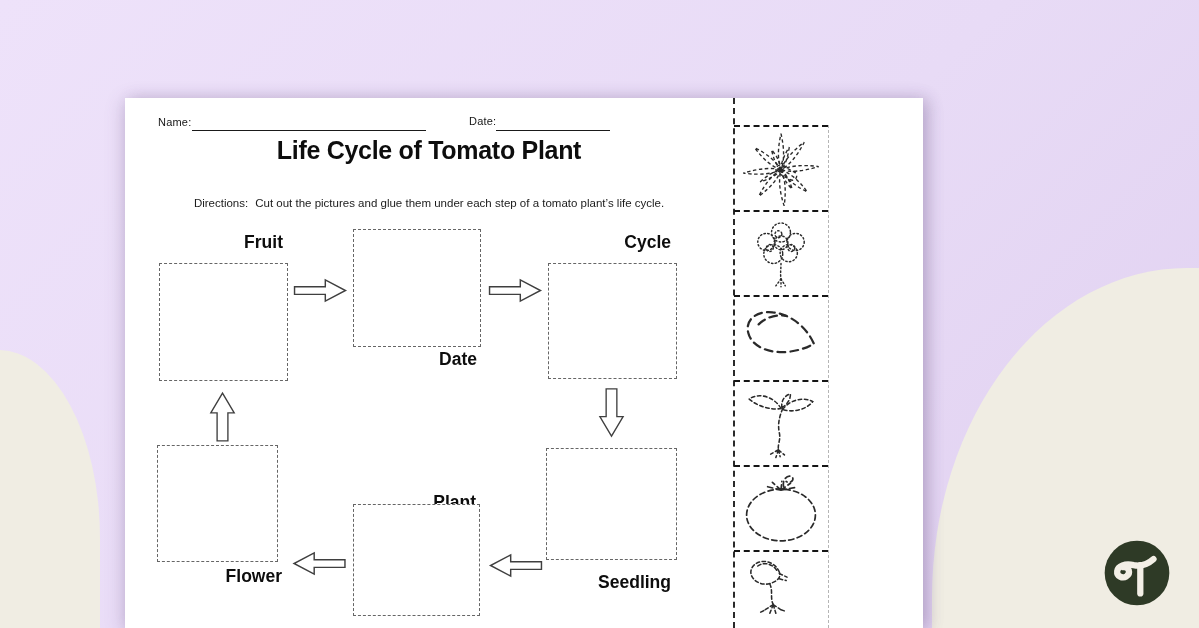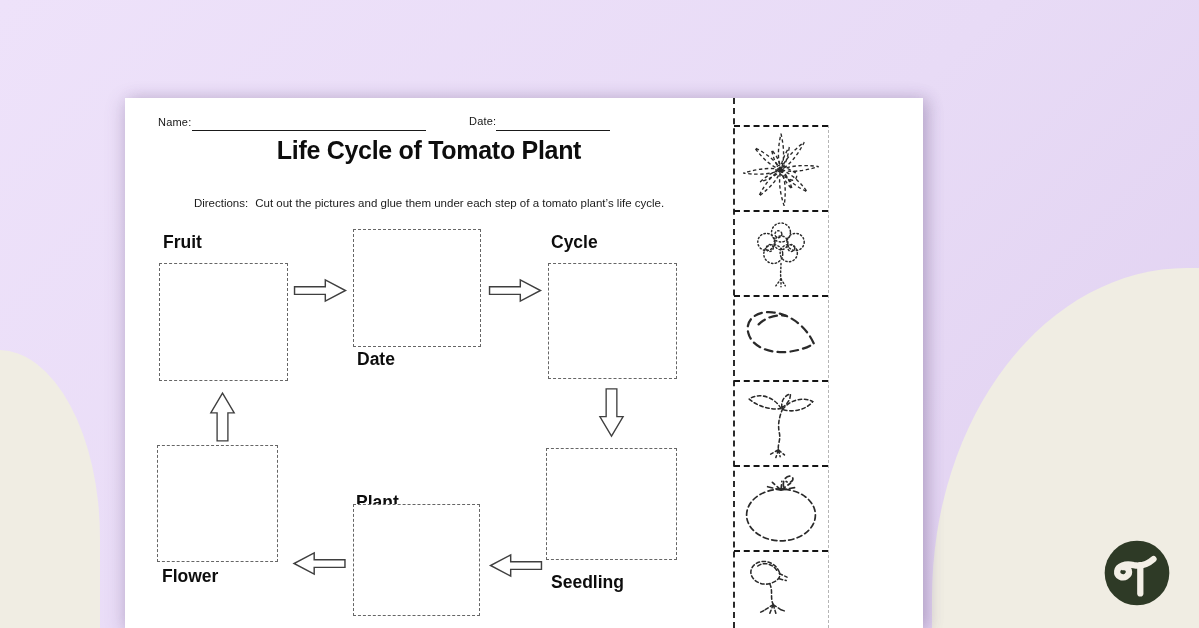--- a/index.html
+++ b/index.html
@@ -15,21 +15,21 @@
   .page{
     position:absolute;left:125px;top:98px;width:798px;height:530px;background:#ffffff;
     box-shadow:0 4px 18px rgba(96,74,122,.30), 6px 0 14px rgba(96,74,122,.18);
   }
   .abs{position:absolute;}
   .small-label{font-size:11px;font-weight:400;letter-spacing:.2px;}
   .wline{border-bottom:1.3px solid #1a1a1a;height:0;}
   .title{margin:0;font-size:25px;font-weight:800;letter-spacing:-.3px;text-align:center;color:#0d0d0d;}
   .directions{font-size:11.5px;font-weight:500;text-align:center;color:#1b1b1b;}
   .directions .dir-label{margin-right:7px;}
-  .step-label{font-size:17.5px;font-weight:800;text-align:left;color:#0d0d0d;}
+  .step-label{font-size:17.5px;font-weight:800;text-align:right;color:#0d0d0d;}
   .dropbox{border:1.6px dashed #666;background:#fff;}
   .arr{display:block;}
   .arr path{fill:#ffffff;stroke:#3f3f3f;stroke-width:1.5;stroke-linejoin:miter;}
   .flip{transform:scaleX(-1);}
   .rot180{transform:rotate(180deg);}
   .strip-left-line{border-left:2px dashed #2a2a2a;width:0;}
   .strip-right-line{border-left:1.6px dashed #b5b5b5;width:0;}
   .cutout-cell{border-top:2.2px dashed #151515;display:flex;align-items:center;justify-content:center;}
   .cutout-cell svg{display:block;}
   .pic{stroke:#2a2a2a;fill:none;}

